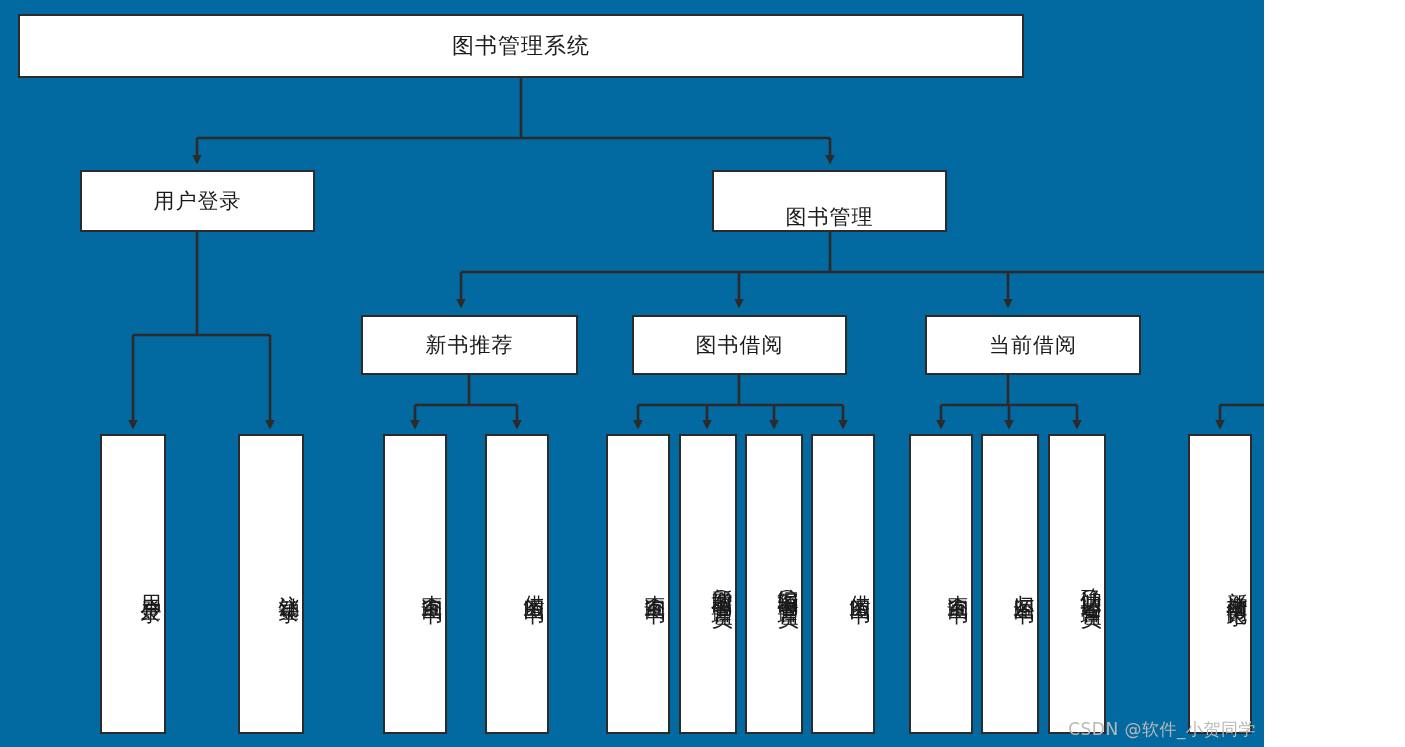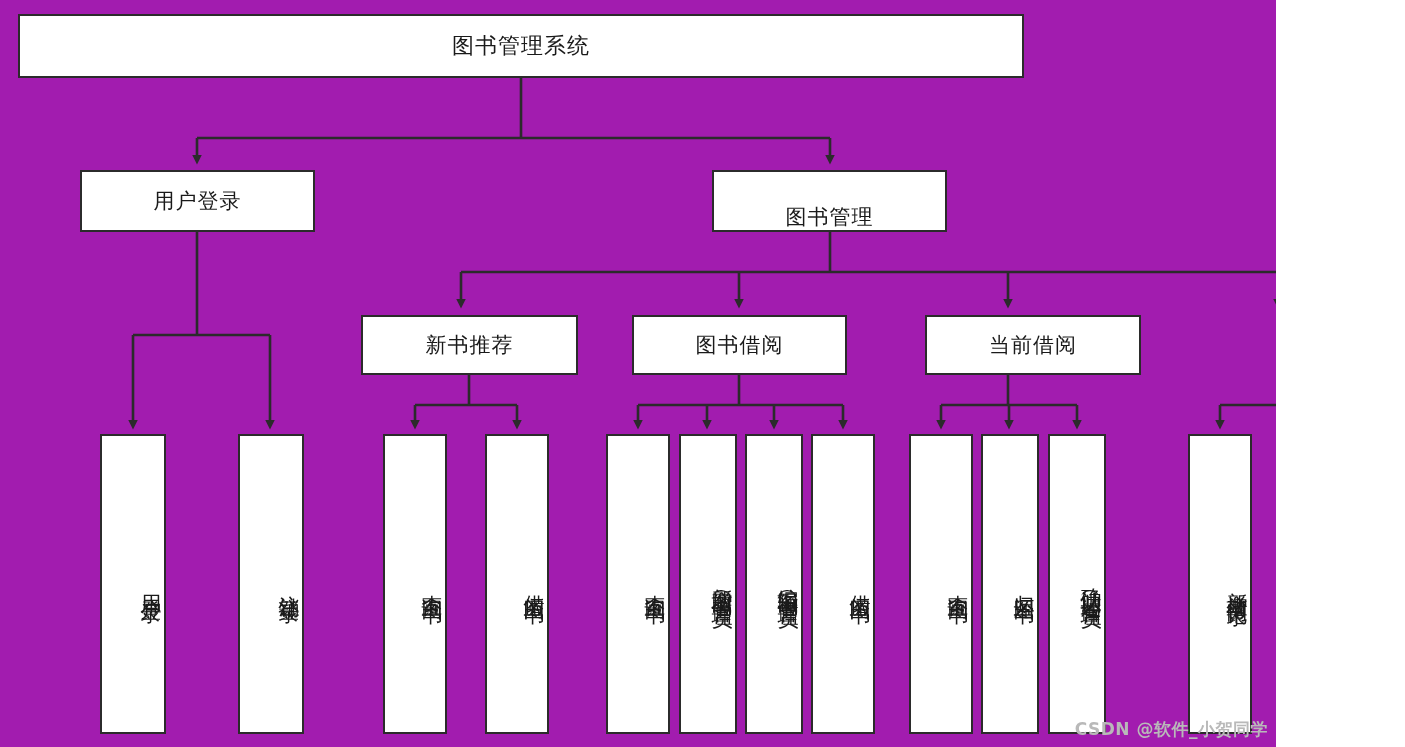--- a/index.html
+++ b/index.html
@@ -8,23 +8,22 @@
     padding: 0;
     background: #ffffff;
   }
   body {
     font-family: "DejaVu Sans", "Liberation Sans", sans-serif;
   }
   #canvas {
     position: relative;
     width: 1264px;
     height: 747px;
-    background: #a21caf;
+    background: #0369a1;
     overflow: hidden;
-    padding-left: 12px;
   }
   #edges {
     position: absolute;
     left: 0;
     top: 0;
     width: 1405px;
     height: 747px;
     pointer-events: none;
   }
   .node {
@@ -60,21 +59,20 @@
     font-size: 22px;
   }
   #watermark {
     position: absolute;
     right: 8px;
     bottom: 6px;
     font-size: 17px;
     color: #b9b9b9;
     letter-spacing: 0.5px;
     white-space: nowrap;
-    font-weight: bold;
   }
 </style>
 </head>
 <body>
 
 <div id="canvas">
 
   <svg id="edges" viewBox="0 0 1405 747">
     <defs>
       <marker id="arrow" markerWidth="12" markerHeight="12" refX="1.5" refY="5" orient="auto" markerUnits="userSpaceOnUse">

